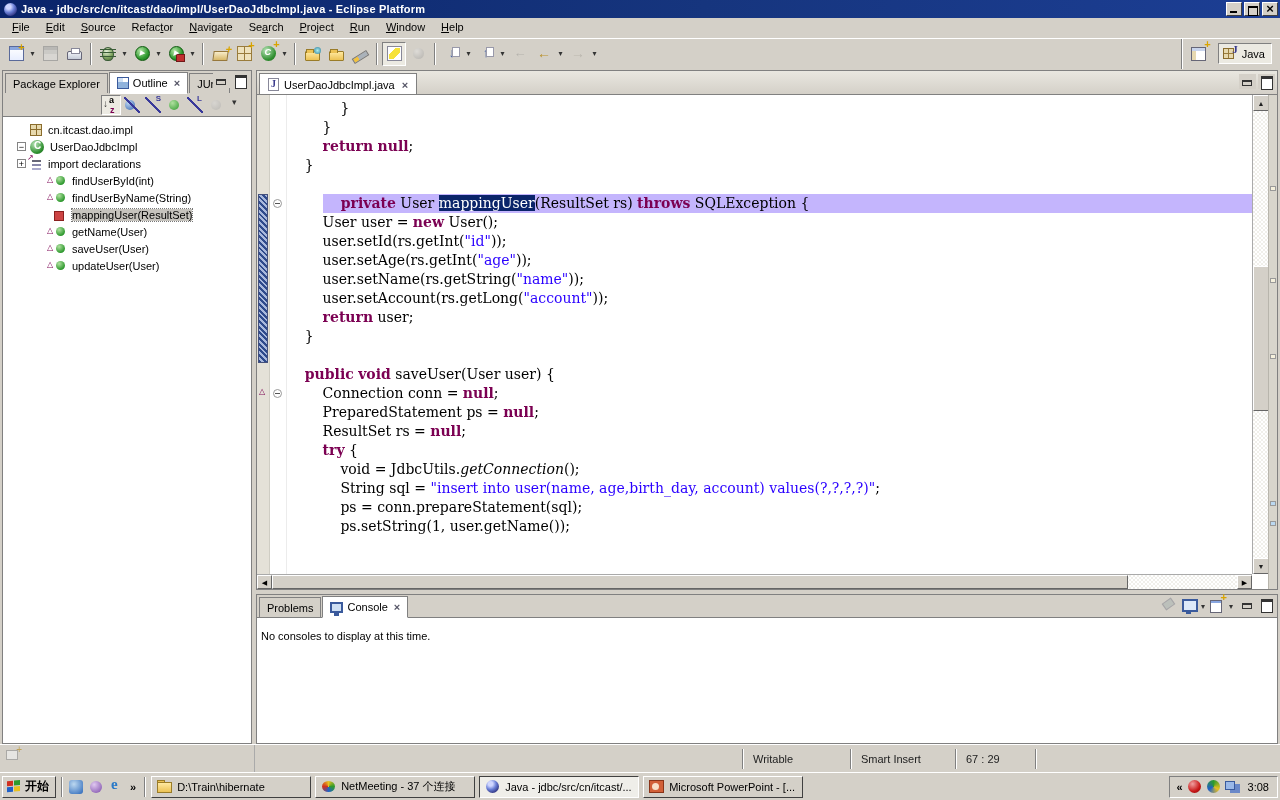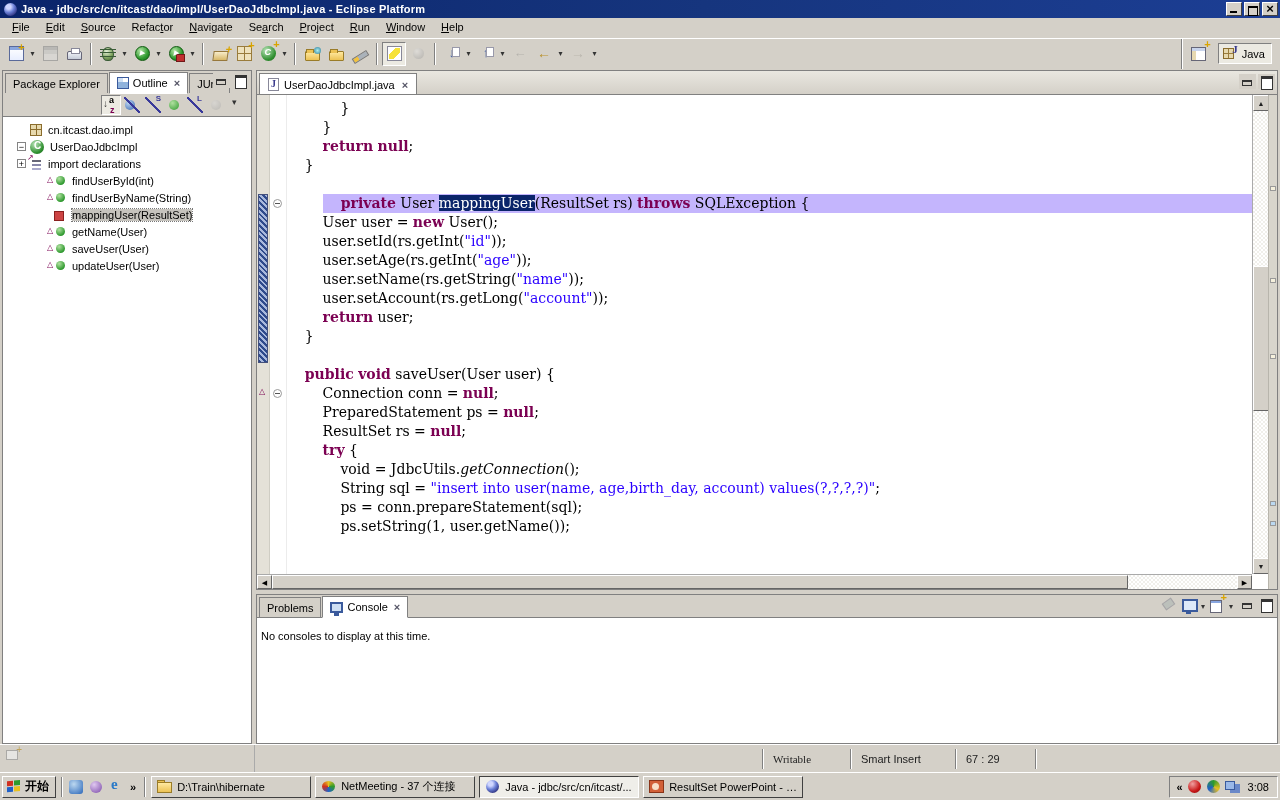--- a/index.html
+++ b/index.html
@@ -190,21 +190,21 @@
   .console-body { flex:1; background:#fff; border-top:1px solid #808080; padding:12px 4px; }
 
   
   .statusbar { position:absolute; left:0; right:0; bottom:28px; height:28px; background:#D4D0C8; border-top:1px solid #fff;
     display:flex; align-items:center; }
   .sb-left { width:255px; flex:none; height:100%; position:relative; border-right:1px solid #aaa; }
   .fastview-icon { position:absolute; left:6px; top:5px; width:12px; height:10px; border:1px solid #999; background:#eee; opacity:.7; }
   .fastview-icon::after { content:"+"; position:absolute; right:-5px; top:-7px; color:#b8912c; font-size:10px; }
   .sb-fill { flex:1; }
   .sb-cell { height:20px; line-height:20px; padding:0 10px; border-left:1px solid #808080; box-shadow:inset 1px 0 0 #fff; color:#222; }
-  .sb-cell.c1 { width:88px;font-family:Liberation Serif, serif; } .sb-cell.c2 { width:105px; } .sb-cell.c3 { width:80px; }
+  .sb-cell.c1 { width:108px; } .sb-cell.c2 { width:105px; } .sb-cell.c3 { width:80px; }
   .sb-right { width:245px; height:20px; border-left:1px solid #808080; box-shadow:inset 1px 0 0 #fff; }
 
   
   .taskbar { position:absolute; left:0; right:0; bottom:0; height:28px; background:#D4D0C8; border-top:1px solid #fff;
     display:flex; align-items:center; padding:0 2px; gap:3px; }
   .startbtn { height:22px; display:flex; align-items:center; gap:4px; padding:0 6px 0 4px; background:#D4D0C8;
     border:1px solid; border-color:#fff #404040 #404040 #fff; font-weight:bold; font-size:12px; flex:none; }
   .winflag { width:14px; height:12px; position:relative; flex:none; }
   .winflag::before { content:""; position:absolute; left:0; top:0; width:6px; height:5px; background:#d03020; box-shadow:7px 0 0 #2d9a2d, 0 6px 0 #2060c8, 7px 6px 0 #e8c020; transform:skewY(-6deg); }
   .tb-groove { width:2px; height:20px; border-left:1px solid #808080; border-right:1px solid #fff; flex:none; margin:0 2px; }
@@ -551,21 +551,21 @@
       <span class="taskbtn">
         <span class="task-ic task-netmeeting"></span>
         <span class="tlbl">NetMeeting - 37 个连接</span>
       </span>
       <span class="taskbtn active">
         <span class="task-ic task-eclipse"></span>
         <span class="tlbl">Java - jdbc/src/cn/itcast/...</span>
       </span>
       <span class="taskbtn">
         <span class="task-ic task-powerpoint"></span>
-        <span class="tlbl">ResultSet PowerPoint - [...</span>
+        <span class="tlbl">Microsoft PowerPoint - [...</span>
       </span>
     </span>
   <span class="tray">
     <span class="tray-chevron">«</span>
     <span id="tray-icons" style="display:flex;align-items:center;gap:4px;">
         <span class="tray-ic tray-media-red"></span>
         <span class="tray-ic tray-swirl"></span>
         <span class="tray-ic tray-network"></span>
       </span>
     <span class="clock">3:08</span>

